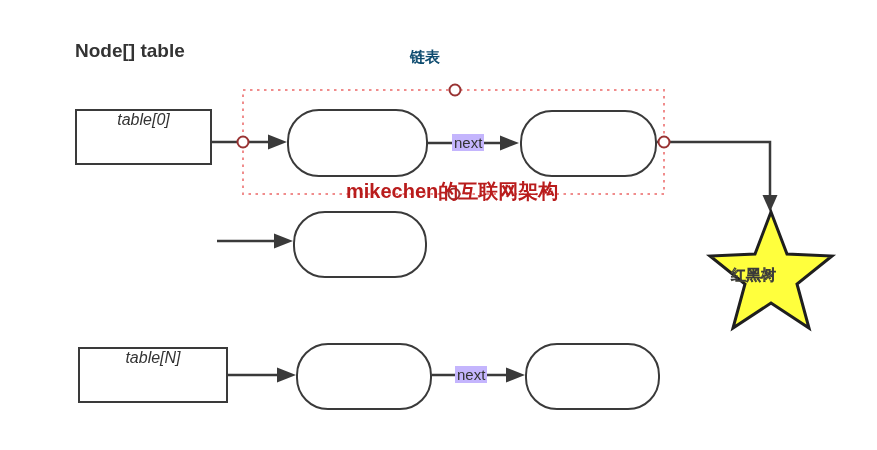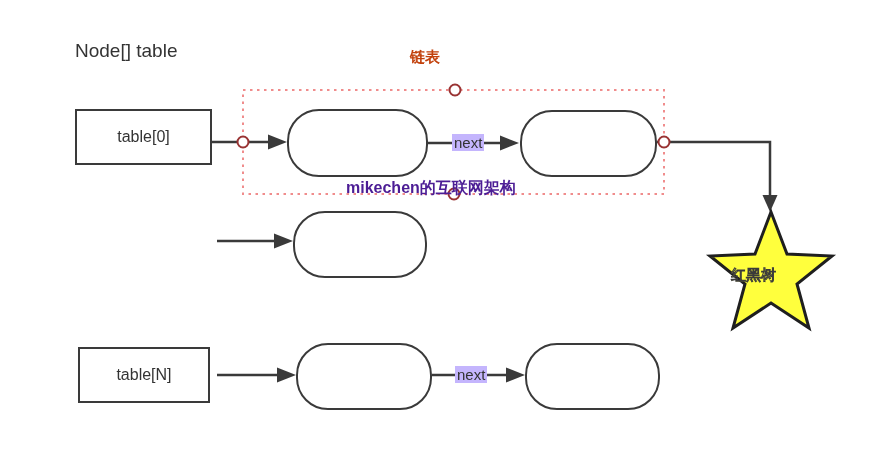--- a/index.html
+++ b/index.html
@@ -18,42 +18,43 @@
     width: 877px; height: 450px;
   }
   .conn { stroke: #3a3a3a; stroke-width: 2.5; fill: none; }
   .arrowhead { fill: #3a3a3a; stroke: none; }
   .sel-rect { fill: none; stroke-width: 2; stroke-dasharray: 2.5 4.5; }
   .handle { fill: #ffffff; stroke-width: 2; }
   .star { stroke: #1f1f1f; stroke-width: 3; stroke-linejoin: miter; }
 
   .diagram-title {
     position: absolute; left: 75px; top: 40px;
-    font-size: 19px; font-weight: normal; color: #333333;
+    font-size: 19px; font-weight: bold; color: #333333;
     white-space: nowrap;
     text-align: right;
   }
   .bucket {
     position: absolute;
     border: 2.5px solid #3a3a3a;
     background: #ffffff;
-    display: flex; align-items: center; justify-content: center;
+    display: flex; align-items: flex-start; justify-content: center;
     font-size: 16px; color: #333333;
     box-sizing: border-box;
+    font-style: italic;
   }
   .node {
     position: absolute;
     border: 2.5px solid #3a3a3a;
     border-radius: 32px;
     background: #ffffff;
     box-sizing: border-box;
   }
   .cn-label {
     position: absolute;
-    font-weight: bold; color: #c2410c;
+    font-weight: bold; color: #0c4a6e;
     white-space: nowrap;
   }
   .next-label {
     position: absolute;
     font-size: 15px; color: #333333;
     background: #c4b5fd;
     padding: 0 2px;
     white-space: nowrap;
   }
   .rbt-label {
@@ -61,22 +62,22 @@
     left: 731px; top: 266px; width: 80px;
     text-align: left;
     font-size: 15px; font-weight: normal;
     color: #ef4444;
     -webkit-text-stroke: 1px #3a3a3a;
     -webkit-text-fill-color: rgba(255,255,70,0.92);
     white-space: nowrap;
   }
   .watermark {
     position: absolute; left: 346px; top: 178px;
-    font-size: 16px; font-weight: bold;
-    color: #4c1d95;
+    font-size: 20px; font-weight: bold;
+    color: #b91c1c;
     white-space: nowrap;
     pointer-events: none;
   }
 </style>
 </head>
 <body>
 
 <div class="canvas">
 
   <svg class="layer" viewBox="0 0 877 450">
@@ -107,21 +108,21 @@
     <circle class="handle" cx="454" cy="194" r="5.5" stroke="#993333"></circle>
     <circle class="handle" cx="243" cy="142" r="5.5" stroke="#993333"></circle>
     <circle class="handle" cx="664" cy="142" r="5.5" stroke="#993333"></circle>
   </svg>
 
   <div class="diagram-title">Node[] table</div>
 
   <div class="bucket" style="left:75px; top:109px; width:137px; height:56px;">
     <span>table[0]</span>
   </div>
-  <div class="bucket" style="left:78px; top:347px; width:132px; height:56px;">
+  <div class="bucket" style="left:78px; top:347px; width:150px; height:56px;">
     <span>table[N]</span>
   </div>
 
   <div class="node" style="left:287px; top:109px; width:141px; height:68px;"></div>
   <div class="node" style="left:520px; top:110px; width:137px; height:67px;"></div>
   <div class="node" style="left:293px; top:211px; width:134px; height:67px;"></div>
   <div class="node" style="left:296px; top:343px; width:136px; height:67px;"></div>
   <div class="node" style="left:525px; top:343px; width:135px; height:67px;"></div>
 
   <div class="cn-label" style="left:403px; top:48px; width:44px; text-align:center; font-size:15px;">链表</div>

